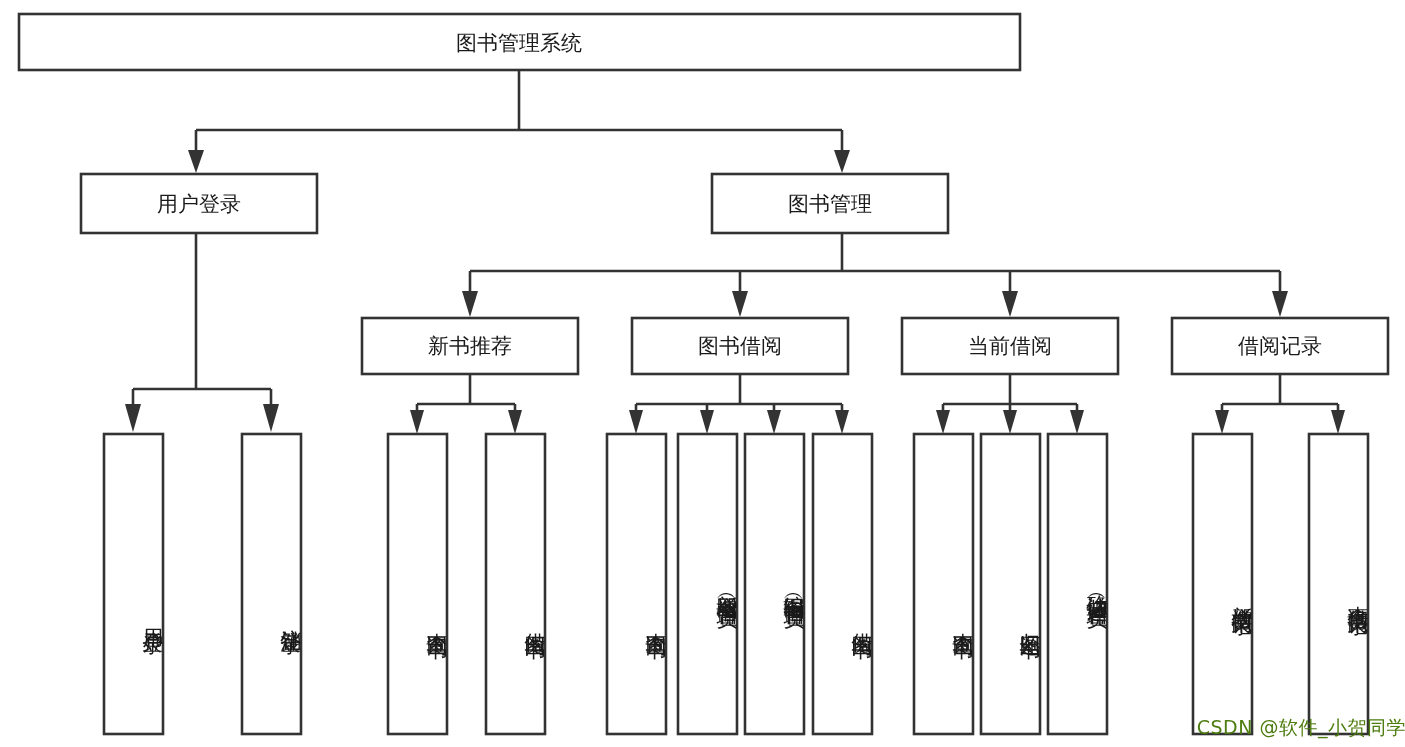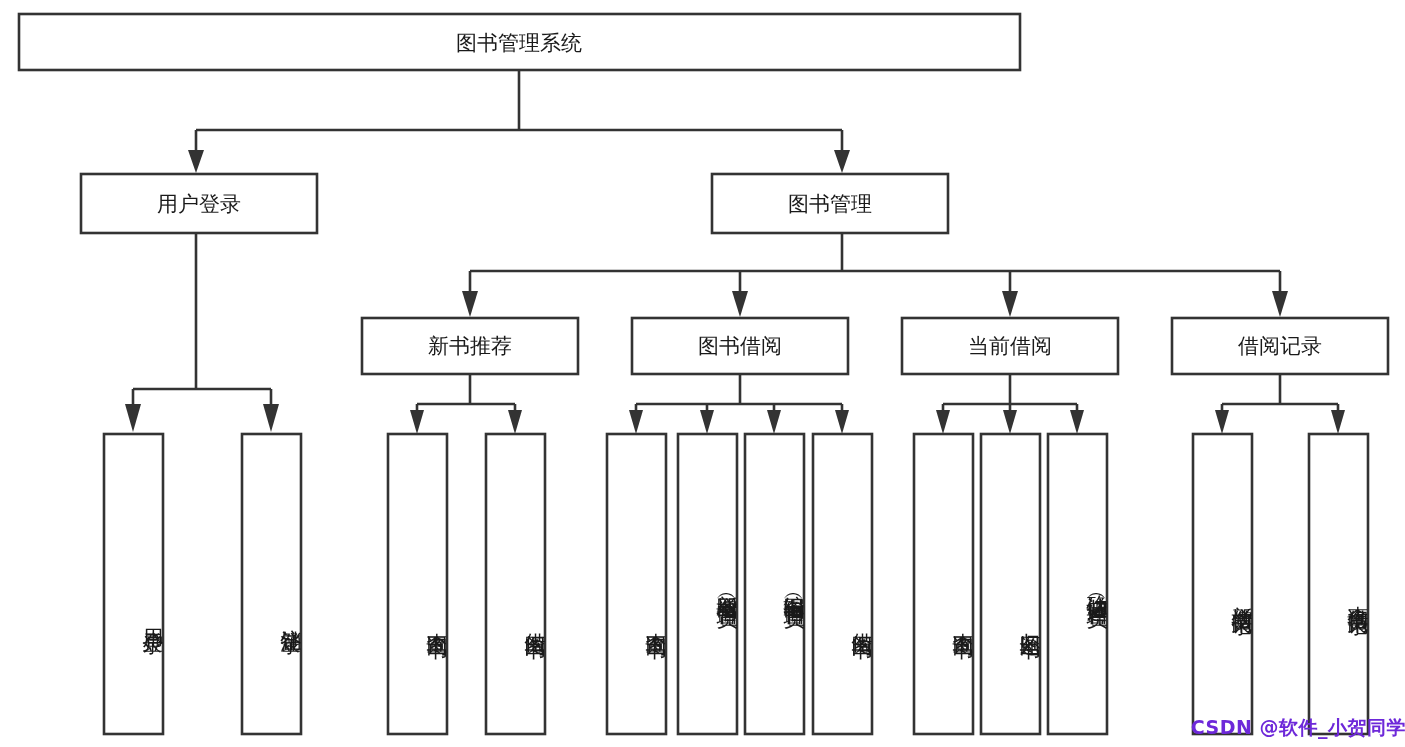--- a/index.html
+++ b/index.html
@@ -63,26 +63,25 @@
     align-items: flex-start;
     justify-content: center;
     text-align: left;
     pointer-events: none;
     user-select: none;
   }
   .watermark {
     position: absolute;
     right: 8px;
     bottom: 6px;
-    color: #6d28d9;
+    color: #4d7c0f;
     font-family: "DejaVu Sans", "Liberation Sans", sans-serif;
     font-size: 19px;
     letter-spacing: 0.5px;
     white-space: nowrap;
-    font-weight: bold;
   }
 </style>
 </head>
 <body>
 
 <div id="diagram-root">
 
   <svg class="chart-svg" viewBox="0 0 1405 747">
 
     <g>

